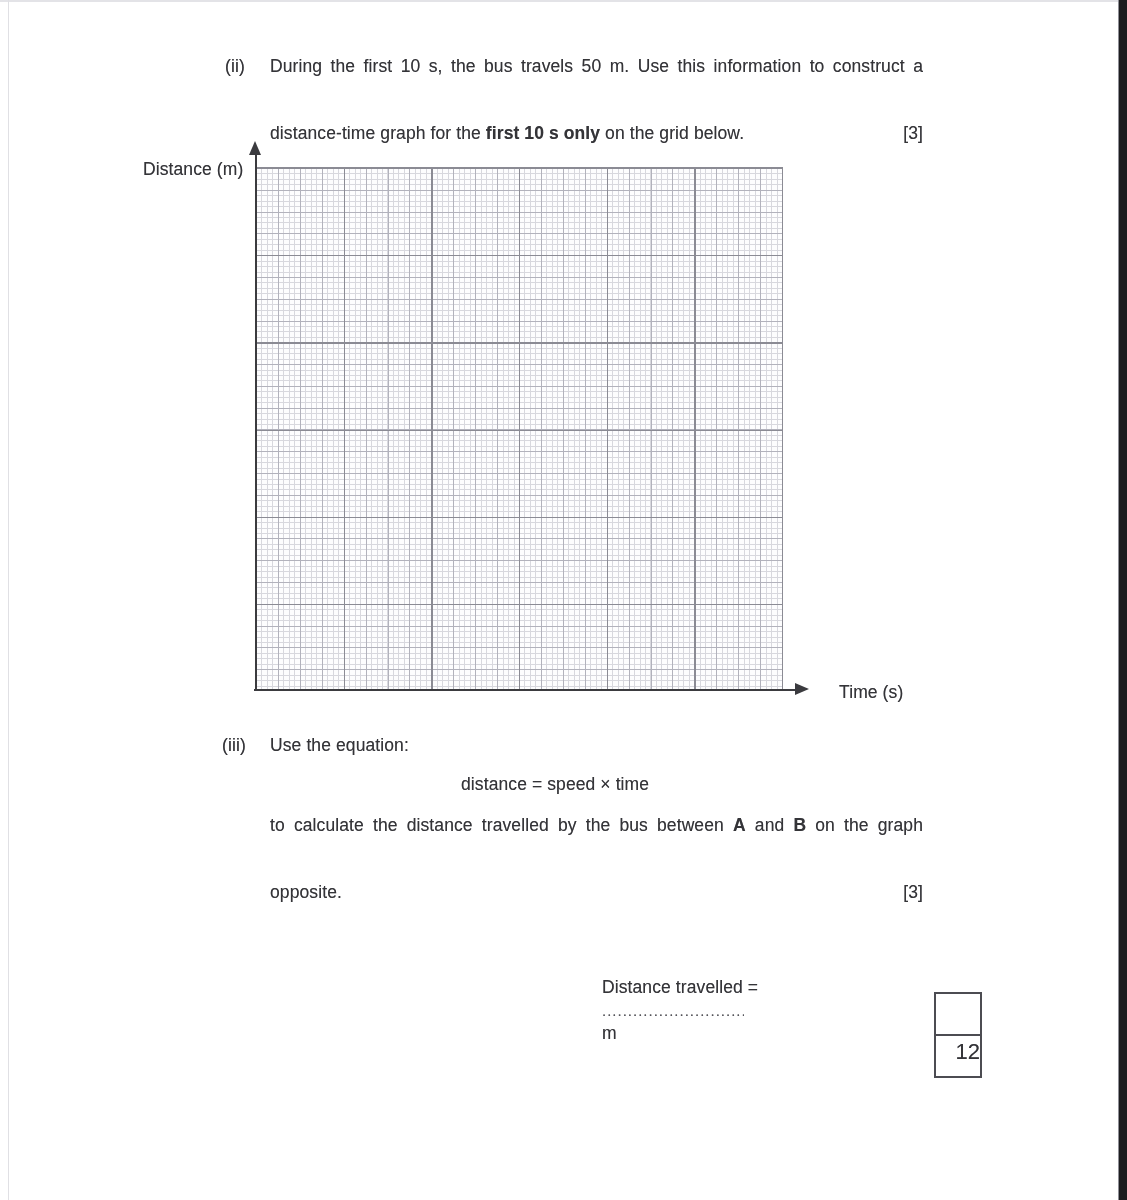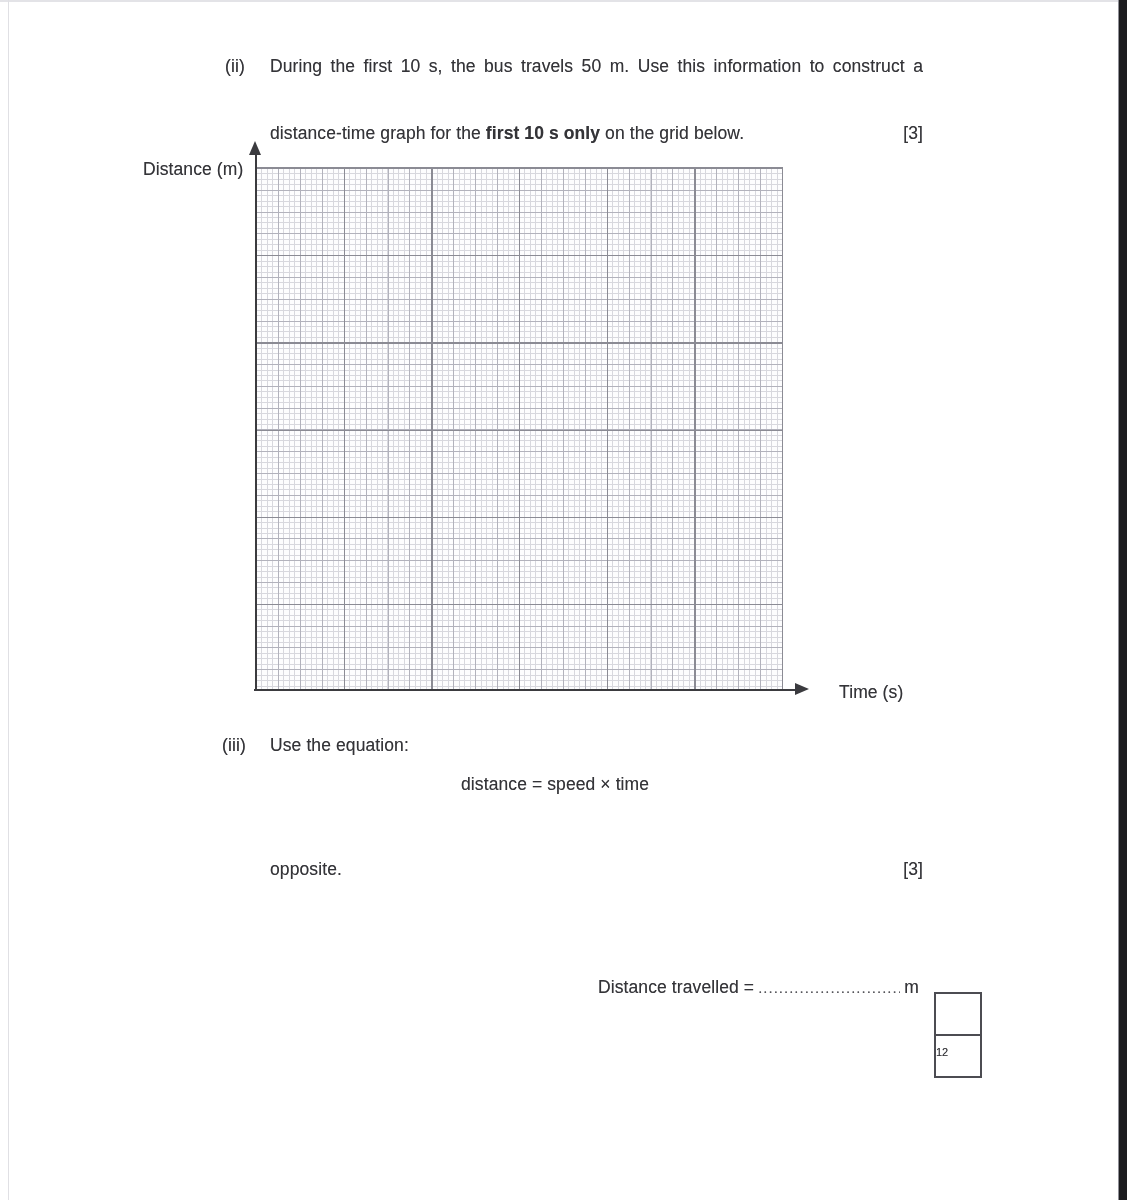--- a/index.html
+++ b/index.html
@@ -48,27 +48,27 @@
   .xarrow{position:absolute;left:795px;top:683px;width:0;height:0;
     border-top:6.5px solid transparent;border-bottom:6.5px solid transparent;border-left:14px solid #3b3b3f;}
 
   
   .qiii-marker{position:absolute;left:222px;top:734px;}
   .qiii-intro{position:absolute;left:270px;top:734px;}
   .equation{position:absolute;left:433px;top:773px;margin-left:28px;}
   .qiii-body{position:absolute;left:270px;top:814px;width:653px;}
 
   
-  .answer{position:absolute;left:598px;top:976px;width:325px;display:flex;align-items:baseline;}
+  .answer{position:absolute;left:598px;top:976px;width:325px;display:flex;align-items:baseline;flex-direction:column;}
   .answer .dots{display:inline-block;width:142px;overflow:hidden;white-space:nowrap;
     letter-spacing:1px;color:#55555a;margin-left:4px;margin-right:4px;font-size:15px;}
   
   .markbox{position:absolute;left:934px;top:992px;width:44px;height:82px;border:2px solid #4c4c52;background:#fff;}
   .markbox-top{height:40px;border-bottom:2px solid #4c4c52;}
-  .markbox-bottom{height:32px;display:flex;align-items:center;justify-content:flex-start;font-size:11px;
+  .markbox-bottom{height:32px;display:flex;align-items:center;justify-content:flex-end;font-size:22px;
     text-shadow:0 0 0.6px rgba(70,70,75,0.55);}
 </style>
 </head>
 <body>
 
 <div class="page">
   <div class="edge-top"></div>
   <div class="edge-left"></div>
   <div class="edge-right"></div>
 
@@ -86,20 +86,23 @@
   <div class="yaxis"></div>
   <div class="yarrow"></div>
   <div class="xaxis"></div>
   <div class="xarrow"></div>
   <div class="txt xlabel">Time (s)</div>
 
   <div class="txt qiii-marker">(iii)</div>
   <div class="txt qiii-intro">Use the equation:</div>
   <div class="txt equation">distance = speed × time</div>
   <div class="txt qiii-body">
+    <div class="jline">
+      <span>to calculate the distance travelled by the bus between </span><b>A</b><span> and </span><b>B</b><span> on the graph</span>
+    </div>
     <div class="line-rel">
       <span>opposite.</span>
       <span class="marks">[3]</span>
     </div>
   </div>
 
   <div class="txt answer">
     <span>Distance travelled =</span>
     <span class="dots">................................................</span>
     <span>m</span>

